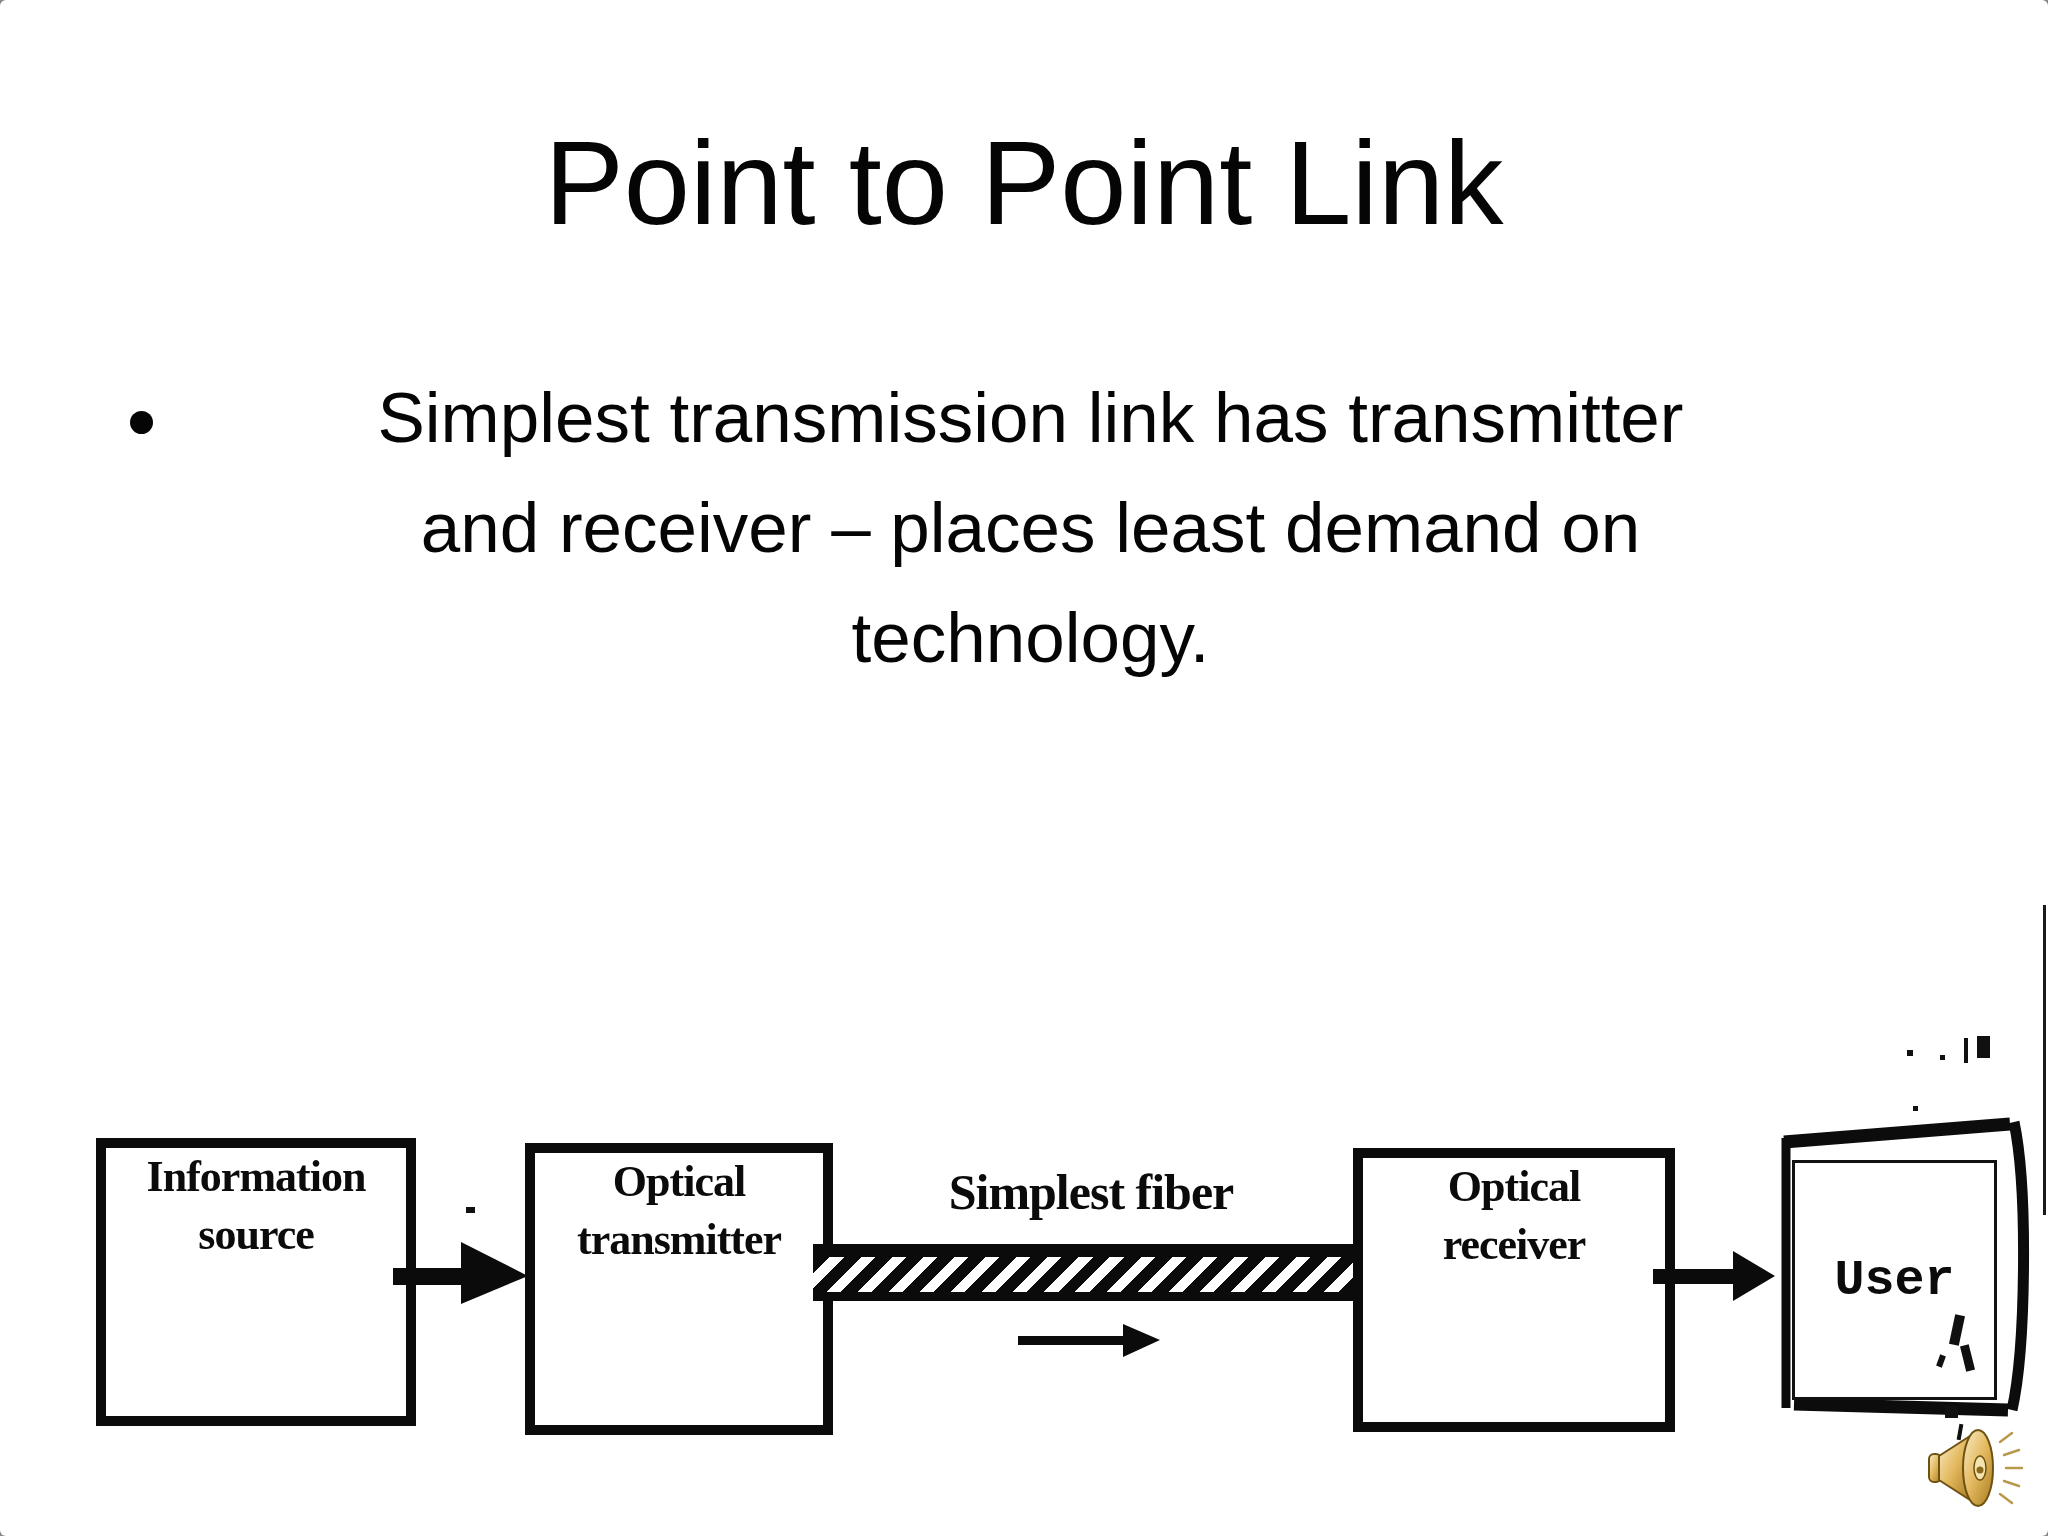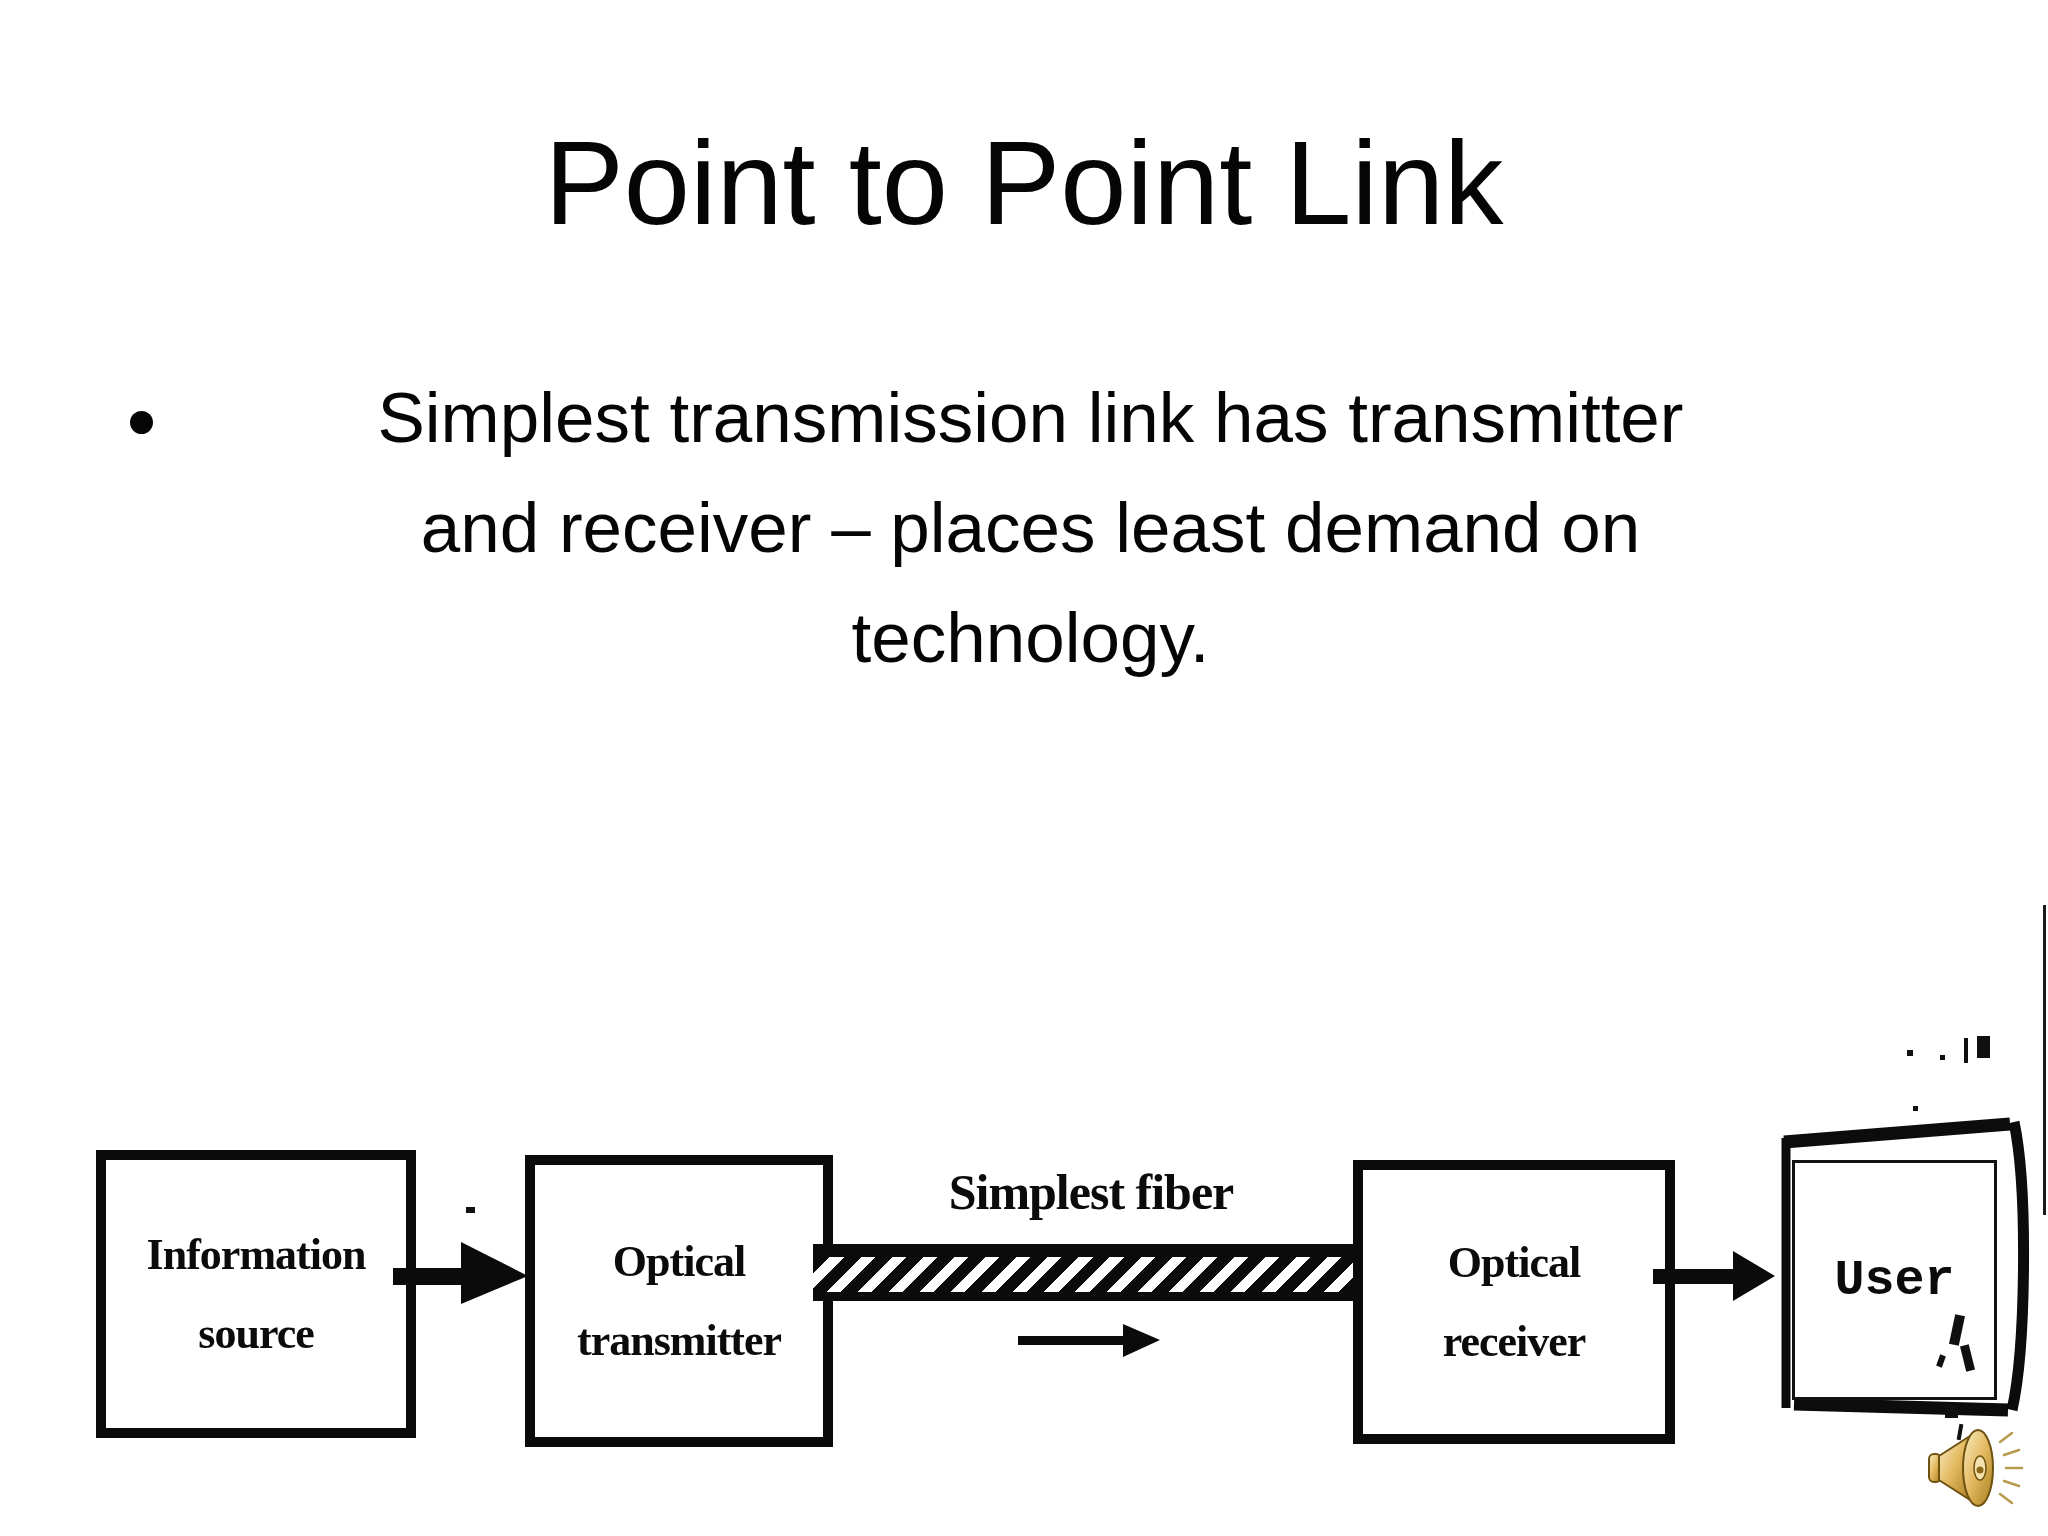--- a/index.html
+++ b/index.html
@@ -4,20 +4,21 @@
 <style>
   html, body { margin: 0; padding: 0; background: #888; }
   .slide {
     position: relative;
     width: 2048px;
     height: 1536px;
     background: #ffffff;
     overflow: hidden;
     font-family: "Liberation Sans", sans-serif;
     color: #000;
+    border-radius: 6px;
   }
   
   .title {
     position: absolute;
     left: 0; right: 0; top: 112px;
     text-align: center;
     font-size: 119px;
     line-height: 1.2;
     color: #050505;
     letter-spacing: 0px;
@@ -52,30 +53,29 @@
   }
   .bullet-text { white-space: pre-line; }
 
   
   .diagram { position: absolute; left: 0; top: 0; width: 100%; height: 100%; }
   .dbox {
     position: absolute;
     background: #fff;
     border: 10px solid #0b0b0b;
     display: flex;
-    align-items: center;
+    align-items: flex-start;
     justify-content: center;
     text-align: center;
     font-family: "Liberation Serif", serif;
     font-weight: 600;
     font-size: 44px;
-    line-height: 79px;
+    line-height: 58px;
     letter-spacing: -1px;
     color: #0b0b0b;
-    margin-top: 12px;
   }
   .dbox .dlabel { white-space: pre-line; }
   .box-info  { left: 96px;  top: 1138px; width: 300px; height: 268px; }
   .box-tx    { left: 525px; top: 1143px; width: 288px; height: 272px; }
   .box-rx    { left: 1353px; top: 1148px; width: 302px; height: 264px; }
 
   .fiber-band {
     position: absolute;
     left: 813px; top: 1244px;
     width: 540px; height: 35px;

